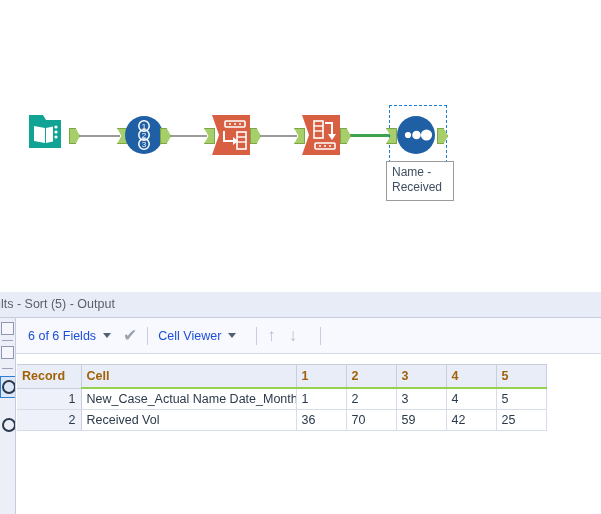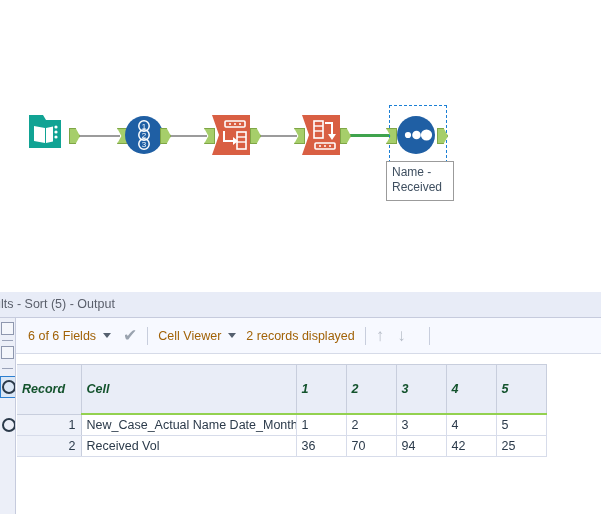--- a/index.html
+++ b/index.html
@@ -121,21 +121,21 @@
     background: #f7f9ff;
     border-bottom: 1px solid #d6dbe8;
     box-sizing: border-box;
     display: flex;
     align-items: center;
   }
   .tb-item {
     display: flex;
     align-items: center;
     font-size: 12.5px;
-    color: #a16207;
+    color: #1d4ed8;
     white-space: nowrap;
   }
   .tb-sep {
     width: 1px; height: 18px;
     background: #c8cedd;
     margin: 0 10px;
   }
   .caret {
     width: 0; height: 0;
     border-left: 4px solid transparent;
@@ -203,30 +203,29 @@
     width: 529px;
   }
   table {
     border-collapse: collapse;
     table-layout: fixed;
     width: 529px;
     font-size: 12.5px;
   }
   th {
     background: #e9edf7;
-    color: #14532d;
+    color: #a16207;
     font-weight: bold;
     text-align: left;
     height: 18px;
-    padding: 17px 5px;
+    padding: 4px 5px;
     border-right: 1px solid #c8cedd;
     border-top: 1px solid #c8cedd;
     border-bottom: 2px solid #93d14f;
     box-sizing: border-box;
-    font-style: italic;
   }
   th.num { text-align: left; }
   td {
     height: 21px;
     padding: 0 5px;
     border-right: 1px solid #d7dcea;
     border-bottom: 1px solid #d7dcea;
     color: #2b3a4a;
     background: #ffffff;
     box-sizing: border-box;
@@ -344,21 +343,20 @@
       <span>6 of 6 Fields</span>
       <span class="caret"></span>
     </div>
     <span class="check">✔</span>
     <div class="tb-sep"></div>
     <div class="tb-item">
       <span>Cell Viewer</span>
       <span class="caret"></span>
     </div>
     <div style="width:10px;"></div>
-    <div class="tb-item">2 records displayed</div>
     <div class="tb-sep"></div>
     <span class="arrow">↑</span>
     <span class="arrow">↓</span>
     <div class="tb-sep"></div>
   </div>
 
   <div id="left-strip">
     <div class="strip-ico" style="top:4px;"></div>
     <div class="strip-line" style="top:22px;"></div>
     <div class="strip-ico" style="top:28px;"></div>
@@ -398,20 +396,20 @@
           <td>2</td>
           <td>3</td>
           <td>4</td>
           <td>5</td>
         </tr>
         <tr>
           <td class="rec">2</td>
           <td>Received Vol</td>
           <td>36</td>
           <td>70</td>
-          <td>94</td>
+          <td>59</td>
           <td>42</td>
           <td>25</td>
         </tr>
       </tbody>
     </table>
   </div>
 </div>
 
 </body></html>

